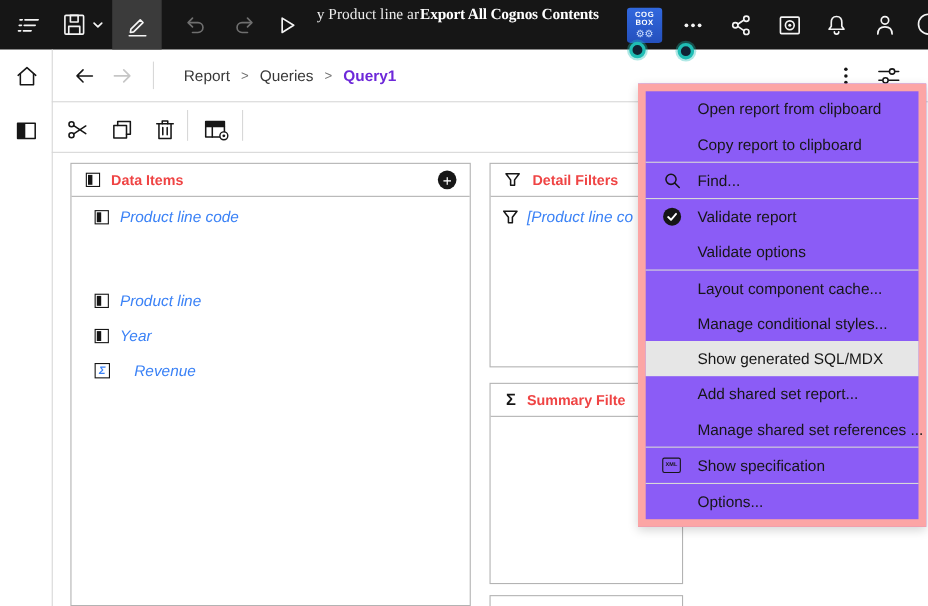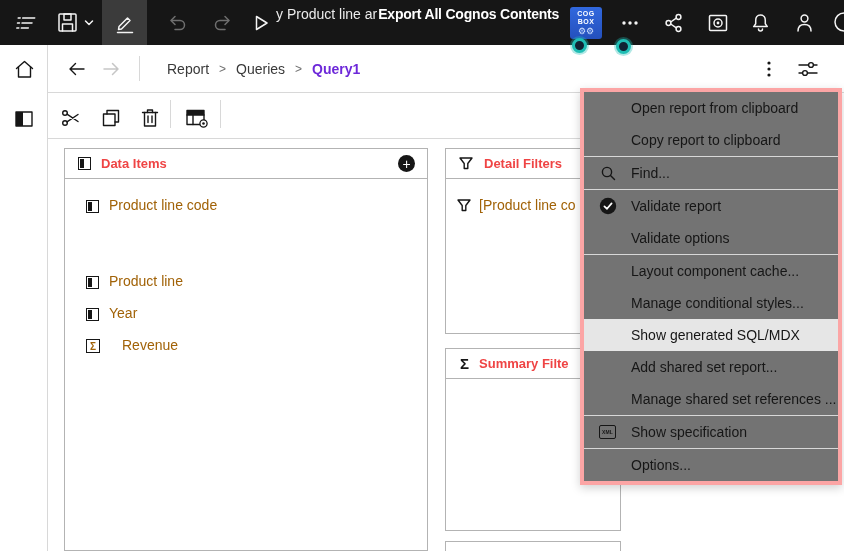--- a/index.html
+++ b/index.html
@@ -11,22 +11,22 @@
   svg { display:block; }
   .st { fill:none; stroke:#161616; stroke-width:1.4; stroke-linecap:round; stroke-linejoin:round; }
   .stw { fill:none; stroke:#f4f4f4; stroke-width:1.5; stroke-linecap:round; stroke-linejoin:round; }
   .stdim { fill:none; stroke:#6f6f6f; stroke-width:1.5; stroke-linecap:round; stroke-linejoin:round; }
   .stdis { fill:none; stroke:#c6c6c6; stroke-width:1.5; stroke-linecap:round; stroke-linejoin:round; }
 
   
   .topbar { position:absolute; left:0; top:0; width:844px; height:45px; background:#161616; }
   .tbtn { position:absolute; top:0; height:45px; display:flex; align-items:center; justify-content:center; cursor:pointer; }
   .tbtn.sel { background:#3b3b3b; }
-  .tb-title { position:absolute; left:276px; top:0; height:27px; width:292px; display:flex; align-items:center;
-              white-space:nowrap; overflow:hidden; }
+  .tb-title { position:absolute; left:288px; top:0; height:27px; width:292px; display:flex; align-items:center;
+              white-space:nowrap; overflow:hidden;font-family:Liberation Serif, serif; }
   .tb-title .pre { color:#ececec; font-size:14px; }
   .tb-title .bold { color:#ffffff; font-size:14px; font-weight:bold; letter-spacing:-0.2px; margin-left:1px; }
   .cogbox { position:absolute; left:570px; top:7px; width:32px; height:32px; border-radius:3px;
             background:linear-gradient(#3168de,#2450bd); color:#fff; display:flex; flex-direction:column;
             align-items:center; justify-content:center; cursor:pointer; }
   .cogbox .ln { font-size:7px; font-weight:bold; line-height:8px; letter-spacing:.5px; }
   .cogbox .gears { font-size:9px; line-height:9px; margin-top:1px; color:#cfe0ff; }
   .teal-dot { position:absolute; width:15px; height:15px; border-radius:50%;
               background:#123; border:3px solid #1fbdb4; box-shadow:0 0 0 2px rgba(31,189,180,.35); z-index:60; }
 
@@ -36,32 +36,32 @@
   .ibtn { position:absolute; display:flex; align-items:center; justify-content:center; cursor:pointer; }
   .crumbs { position:absolute; left:167px; top:45px; height:47px; display:flex; align-items:center; gap:10px; font-size:14px; }
   .crumbs .c { color:#393939; cursor:pointer; }
   .crumbs .sep { color:#6f6f6f; font-size:12px; }
   .crumbs .cur { color:#6d28d9; font-weight:bold; }
 
   
   .panel { position:absolute; border:1px solid #b3b3b3; background:#fff; }
   .phead { height:30px; border-bottom:1px solid #b3b3b3; display:flex; align-items:center; }
   .phead .ttl { font-size:13px; font-weight:bold; color:#ef4444; margin-left:10px; white-space:nowrap; }
-  .prow { height:32px; display:flex; align-items:flex-end; font-size:14px; color:#a16207; cursor:pointer; white-space:nowrap; }
+  .prow { height:32px; display:flex; align-items:center; font-size:14px; color:#3b82f6; cursor:pointer; white-space:nowrap;font-style:italic; }
   .colico { width:13px; height:13px; border:1.3px solid #161616; position:relative; flex:0 0 auto; }
   .colico i { position:absolute; left:1px; top:1px; bottom:1px; width:4px; background:#161616; }
   .sigbox { width:14px; height:14px; border:1.2px solid #161616; font-size:10px; font-weight:bold;
             display:flex; align-items:center; justify-content:center; flex:0 0 auto; }
   .plusbtn { width:17px; height:17px; border-radius:50%; background:#161616; color:#fff; font-size:14px;
              display:flex; align-items:center; justify-content:center; line-height:1; cursor:pointer; }
   .bigsig { font-size:15px; font-weight:bold; }
 
   
-  .menu { position:absolute; left:580px; top:88px; width:262px; background:#737373;
-          border:4px solid #fca5a5; box-shadow:0 3px 9px rgba(0,0,0,.18); z-index:50; }
+  .menu { position:absolute; left:580px; top:76px; width:262px; background:#8b5cf6;
+          border:7px solid #fca5a5; box-shadow:0 3px 9px rgba(0,0,0,.18); z-index:50; }
   .mi { position:relative; height:32px; display:flex; align-items:center; padding-left:47px;
         font-size:14px; color:#161616; cursor:pointer; white-space:nowrap; }
   .mi.hl { background:#e6e6e6; }
   .mi .mico { position:absolute; left:15px; top:50%; transform:translateY(-50%); display:flex; }
   .msep { height:1px; background:#d8d8d8; }
   .xmlbadge { width:17px; height:14px; border:1px solid #161616; border-radius:2px; font-size:5px; font-weight:bold;
               display:flex; align-items:center; justify-content:center; letter-spacing:.2px; }
 </style>
 </head>
 <body>

